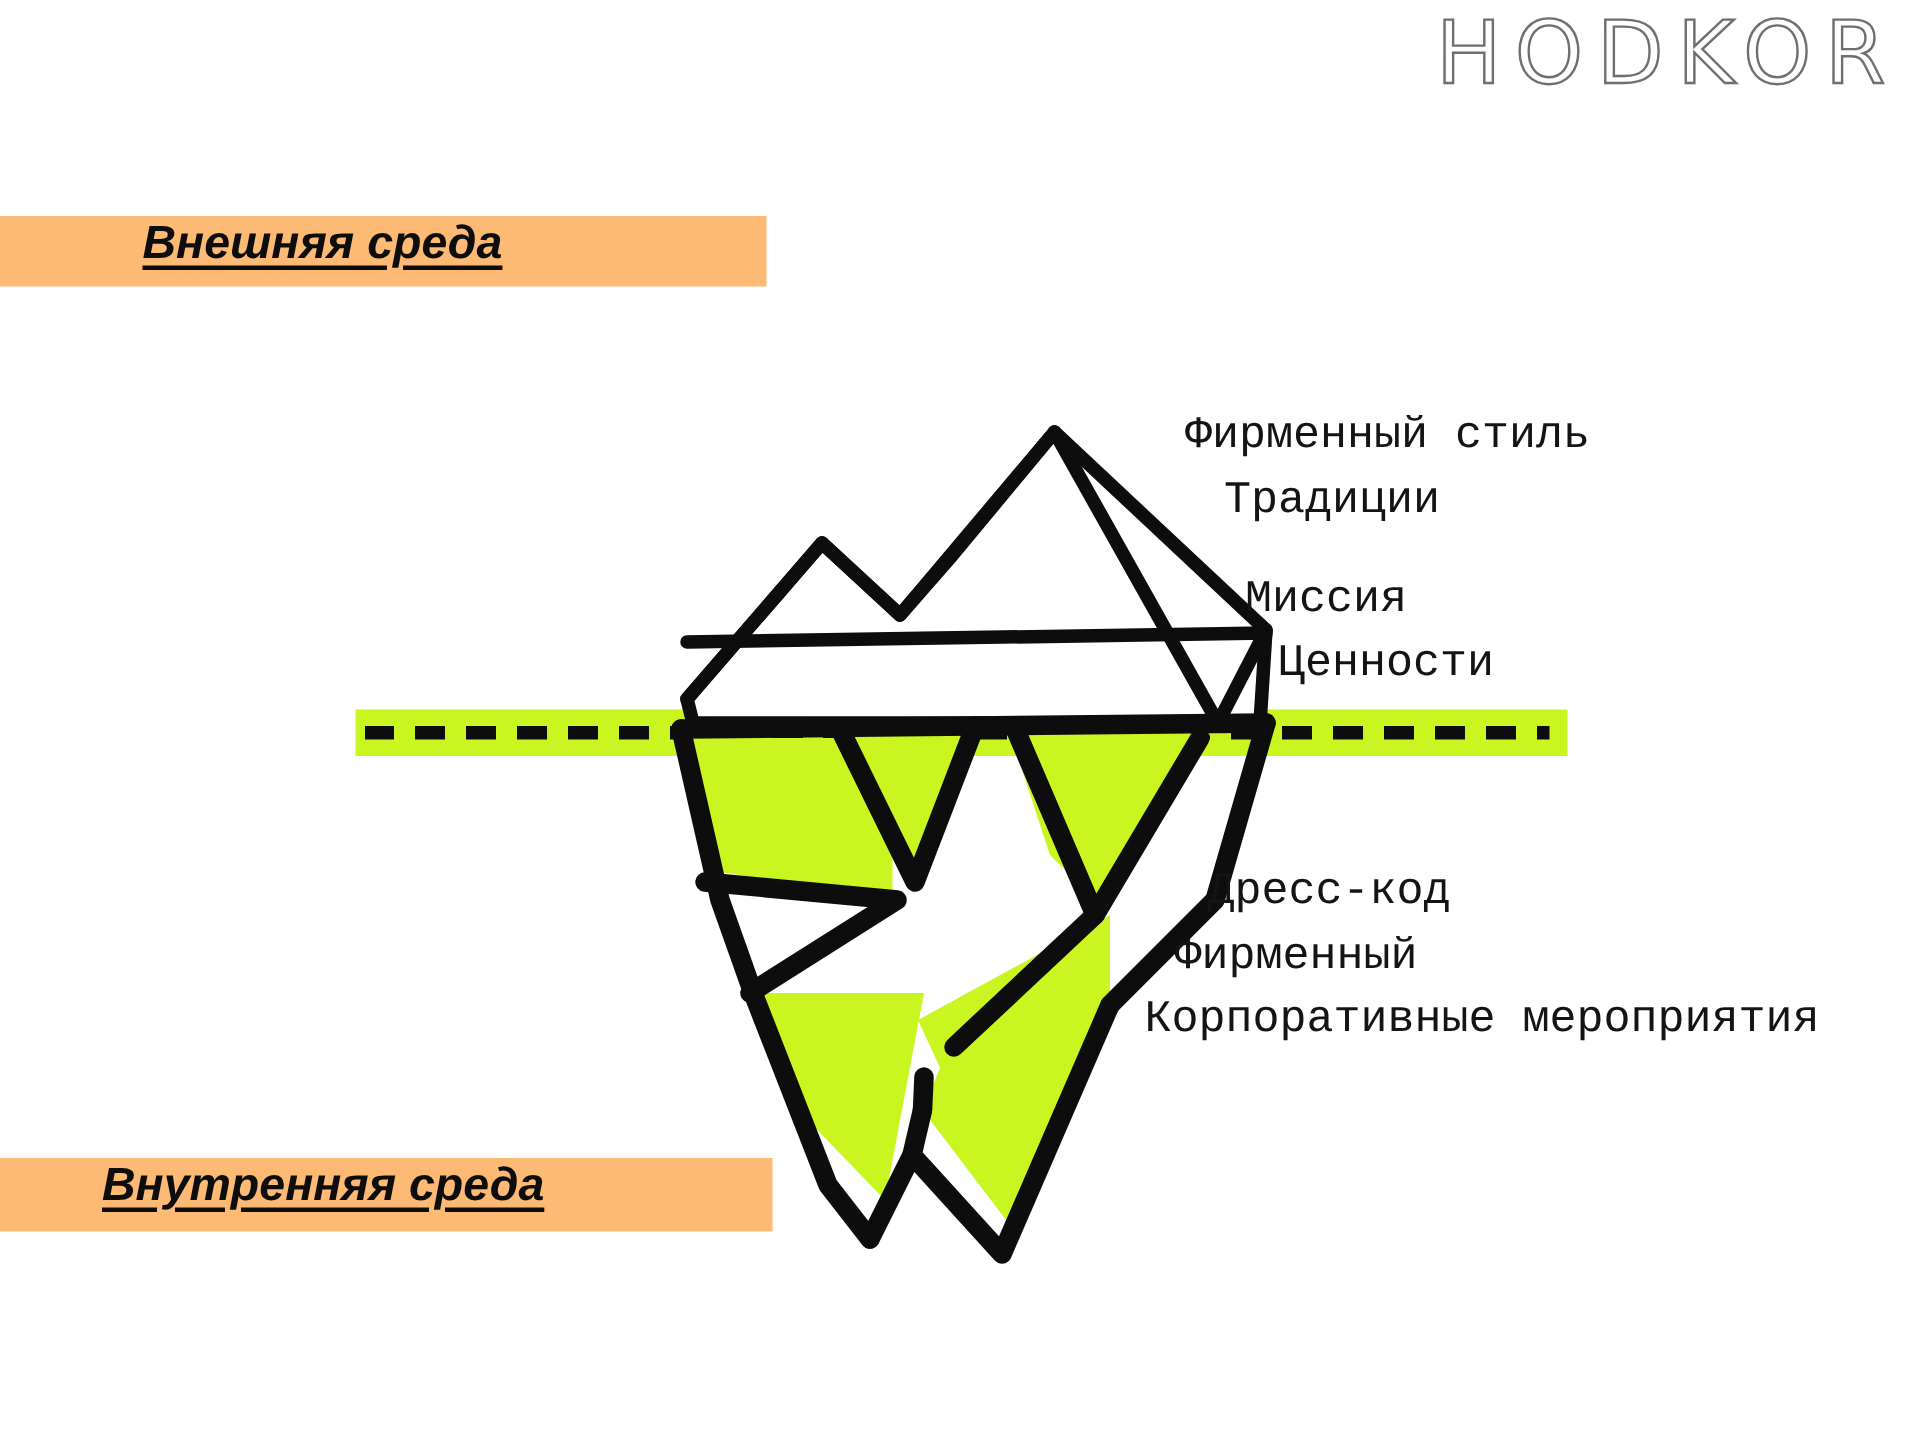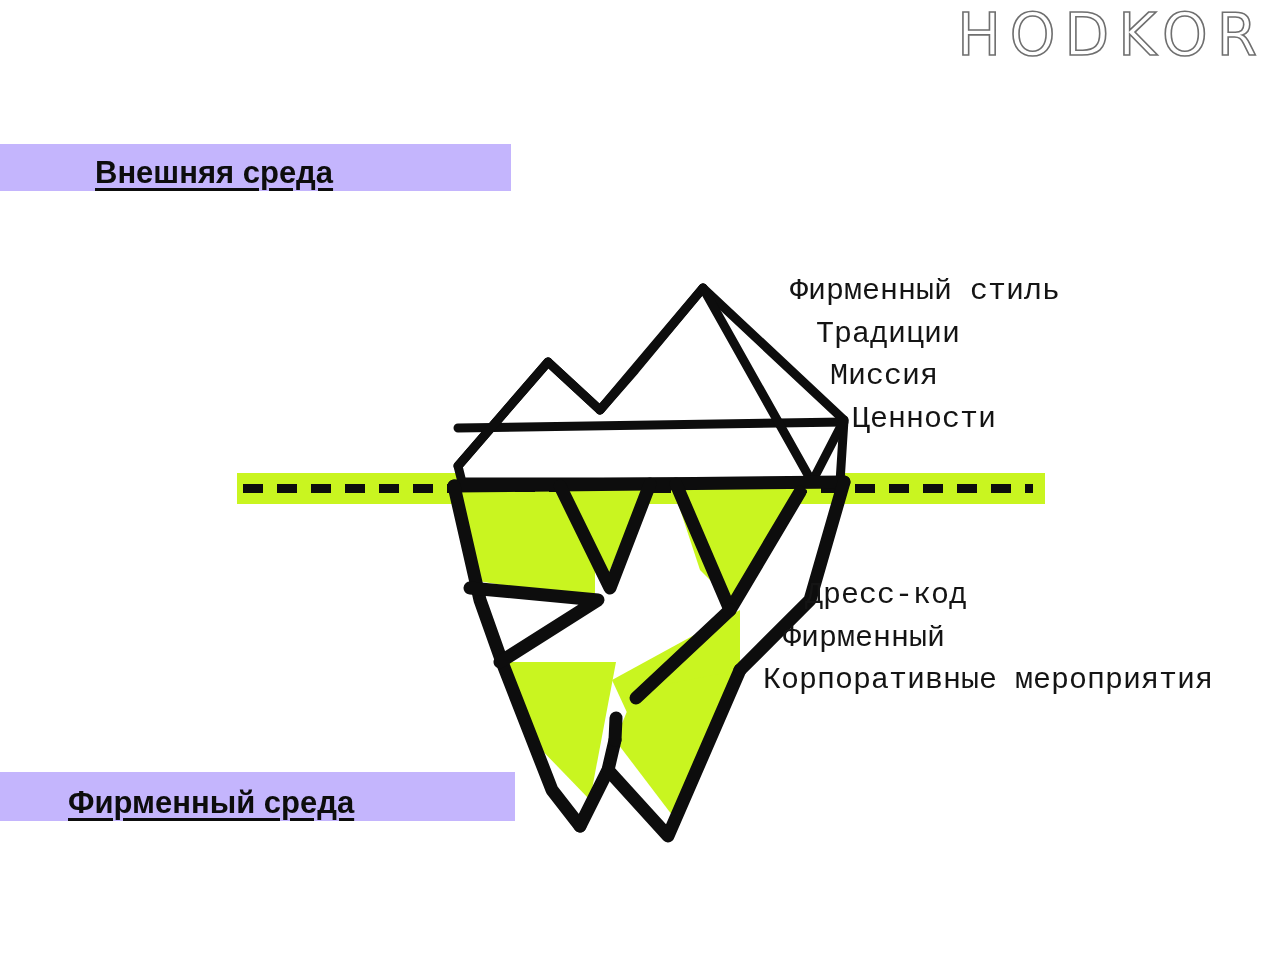--- a/index.html
+++ b/index.html
@@ -30,23 +30,24 @@
     color: transparent;
     -webkit-text-stroke: 1.6px #6f6f6f;
     text-stroke: 1.6px #6f6f6f;
     user-select: none;
   }
 
   
   .env-band {
     position: absolute;
     left: 0;
-    background: #c4b5fd;
+    background: #fdba74;
     display: flex;
-    align-items: flex-end;
+    align-items: flex-start;
+    font-style: italic;
   }
   #env-band-outer { top: 144px; width: 511px; height: 47px; }
   #env-band-inner { top: 772px; width: 515px; height: 49px; }
 
   .env-band-label {
     font-size: 31px;
     font-weight: 700;
     color: #0d0d0d;
     text-decoration: underline;
     text-decoration-thickness: 2.5px;
@@ -94,38 +95,38 @@
     line-height: 1.42;
     color: #141414;
     white-space: nowrap;
     font-family: "Liberation Sans", sans-serif;
   }
   #annotations-external { left: 780px; top: 270px; }
   #annotations-internal { left: 755px; top: 550px; }
   .annotations .line { display: block; font-family: Liberation Mono, monospace; }
   #annotations-external .line.i0 { margin-left: 10px; }
   #annotations-external .line.i1 { margin-left: 36px; }
-  #annotations-external .line.i2 { margin-left: 50px; }
+  #annotations-external .line.i2 { margin-left: 50px; margin-top: 24px; }
   #annotations-external .line.i3 { margin-left: 72px; }
   #annotations-internal .line.i0 { margin-left: 66px; }
   #annotations-internal .line.i1 { margin-left: 50px; margin-top: 24px; }
   #annotations-internal .line.i2 { margin-left: 28px; }
   #annotations-internal .line.i3 { margin-left: 8px; }
 </style>
 </head>
 <body>
 
 <div id="brand-logo">HODKOR</div>
 
 <div class="env-band" id="env-band-outer">
   <span class="env-band-label">Внешняя среда</span>
 </div>
 
 <div class="env-band" id="env-band-inner">
-  <span class="env-band-label">Фирменный среда</span>
+  <span class="env-band-label">Внутренняя среда</span>
 </div>
 
 <div id="waterline"></div>
 <div id="waterline-dashes"></div>
 
 <div id="iceberg">
   <svg viewBox="0 0 430 580" width="430" height="580">
 
     <g>
       <polygon points="22,222 155,222 155,330 32,310" fill="#c9f520"></polygon>

